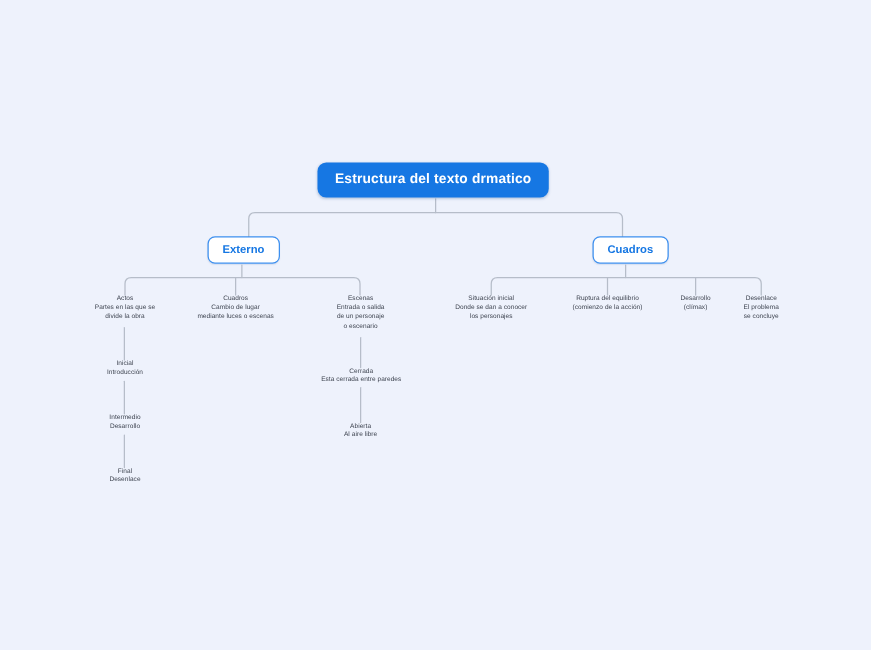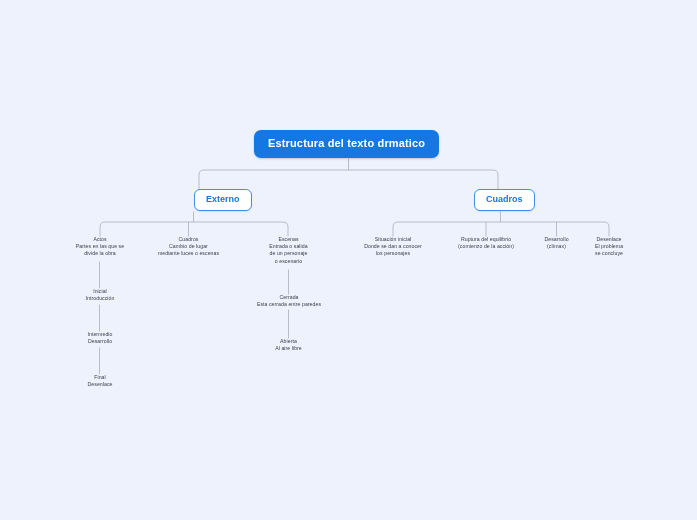--- a/index.html
+++ b/index.html
@@ -100,21 +100,21 @@
       <path d="M500.5,212 L500.5,222"></path>
 
       <path d="M393,236 L393,227 Q393,222 398,222 L604,222 Q609,222 609,227 L609,236"></path>
       <path d="M486,222 L486,236"></path>
       <path d="M556.5,222 L556.5,236"></path>
     </g>
   </svg>
 
   <div class="node root-node" style="left:254px; top:130px;">Estructura del texto drmatico</div>
 
-  <div class="node branch-node" style="left:166px; top:189px;margin-left:28px;">Externo</div>
+  <div class="node branch-node" style="left:166px; top:189px;">Externo</div>
 
   <div class="node leaf-node" style="left:55px; top:236px; width:90px;">Actos
 Partes en las que se
 divide la obra</div>
 
   <div class="node leaf-node" style="left:136px; top:236px; width:105px;">Cuadros
 Cambio de lugar
 mediante luces o escenas</div>
 
   <div class="node leaf-node" style="left:248px; top:236px; width:81px;">Escenas

